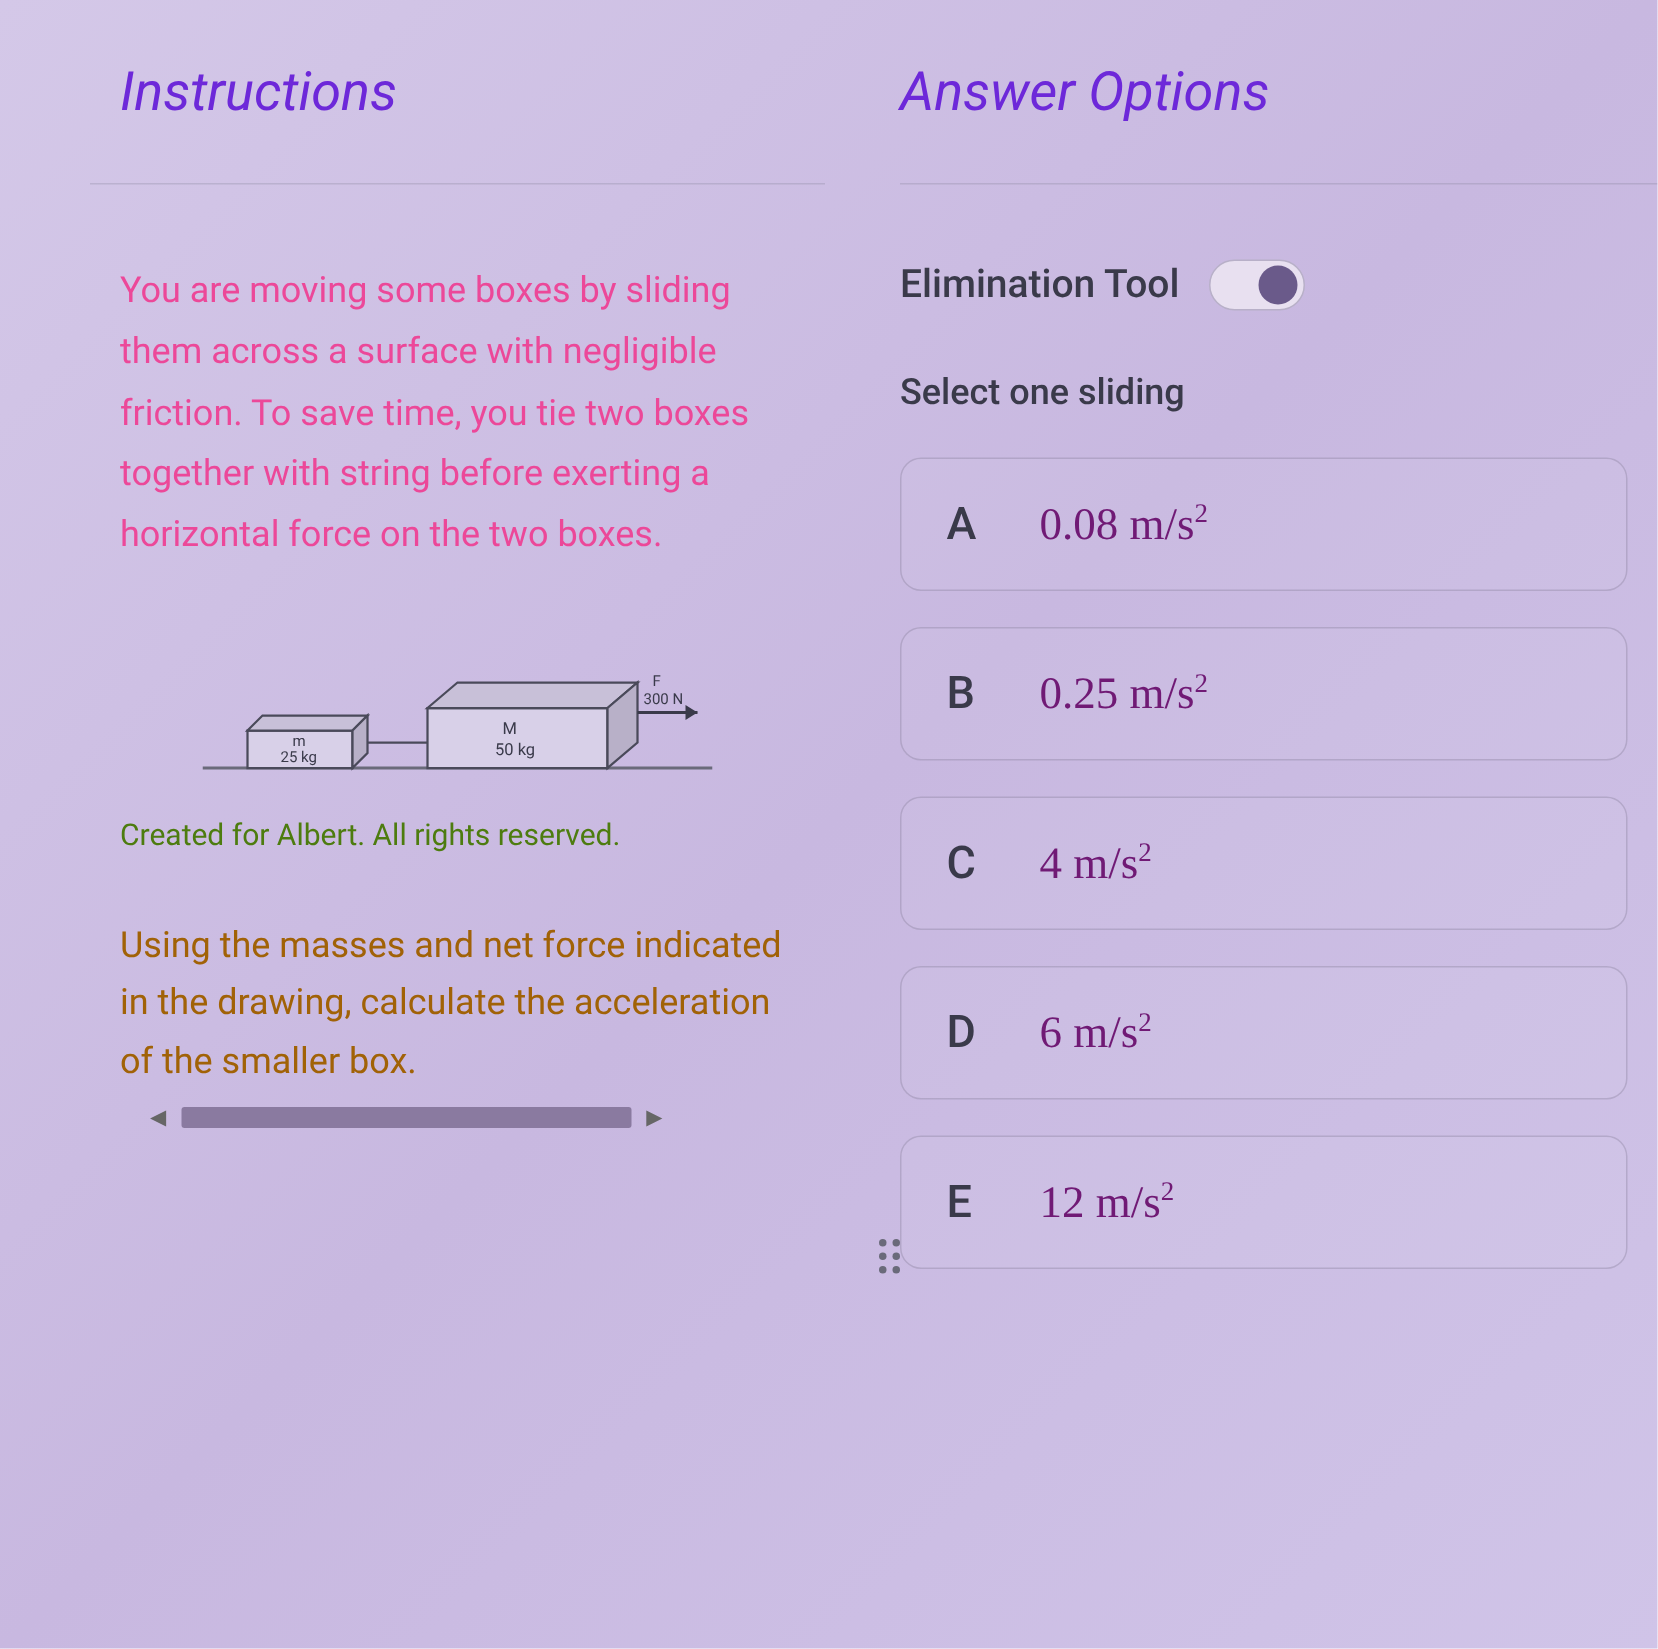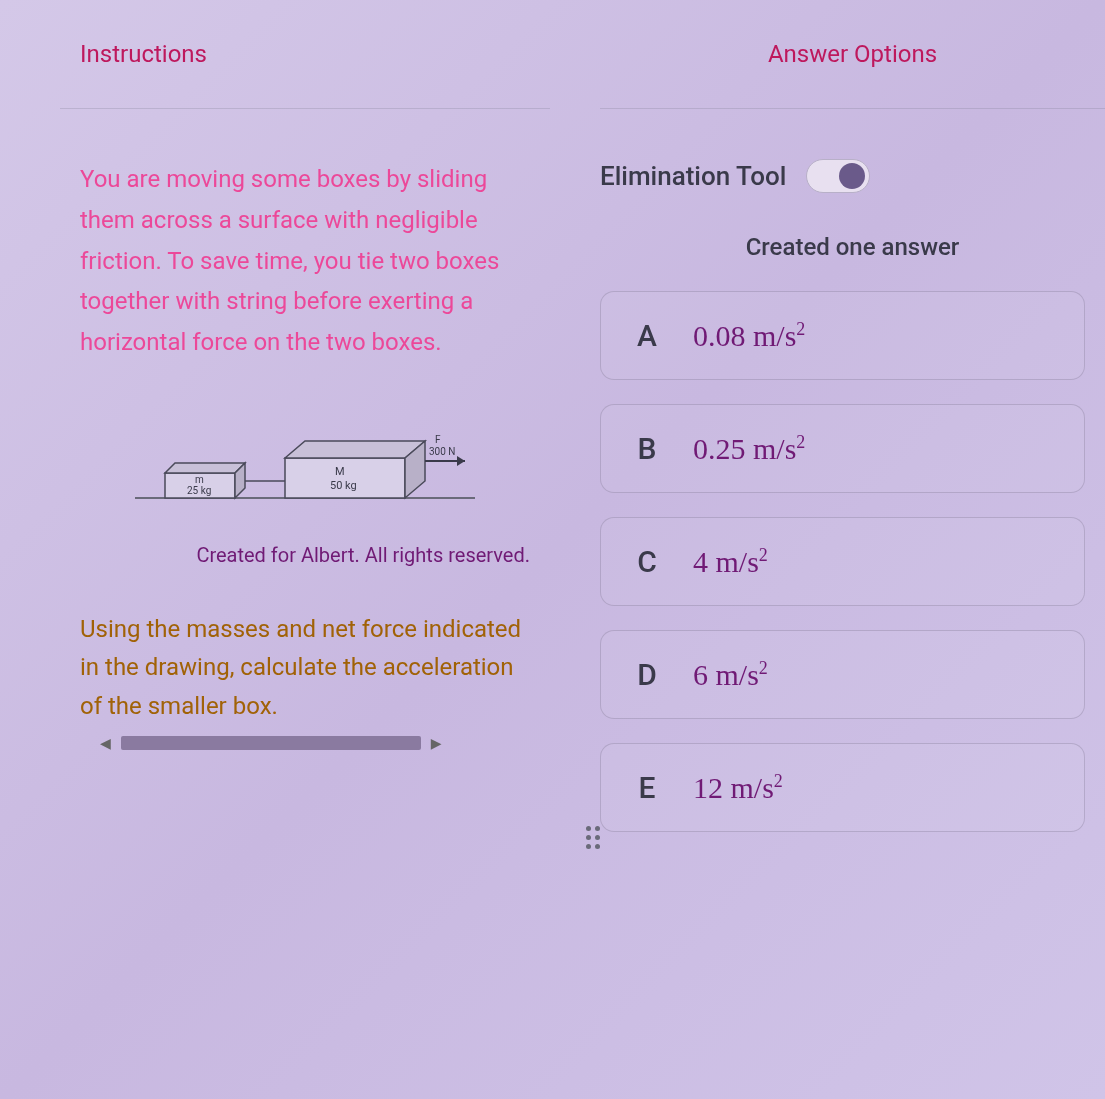--- a/index.html
+++ b/index.html
@@ -17,29 +17,29 @@
   height: 100%;
   padding: 20px 0 0 60px;
 }
 .left-col {
   flex: 0 0 520px;
   padding-right: 30px;
 }
 .right-col {
   flex: 1;
   padding-left: 20px;
-  text-align: center;
 }
 .col-header {
-  font-size: 24px;
+  font-size: 36px;
   font-weight: 400;
-  color: #be185d;
+  color: #6d28d9;
   padding: 20px 0 40px 20px;
   border-bottom: 1px solid rgba(120,120,140,0.25);
   margin-bottom: 20px;
+  font-style: italic;
 }
 .right-col .col-header {
   padding-left: 0;
 }
 .instructions-body {
   padding: 30px 20px 0 20px;
 }
 .problem-text {
   font-size: 24px;
   line-height: 1.7;
@@ -48,23 +48,23 @@
 }
 .diagram-wrap {
   text-align: center;
   margin: 30px 0 20px 0;
 }
 .diagram {
   display: inline-block;
 }
 .caption {
   font-size: 20px;
-  color: #701a75;
-  text-align: right;
-  margin-top: 23px;
+  color: #4d7c0f;
+  text-align: left;
+  margin-top: 10px;
   line-height: 1.5;
 }
 .question-text {
   font-size: 24px;
   line-height: 1.6;
   color: #a16207;
   margin-top: 40px;
 }
 .scrollbar-row {
   display: flex;
@@ -230,21 +230,21 @@
   <div class="right-col">
     <div class="col-header">Answer Options</div>
 
     <div class="elim-row">
       <div class="elim-label">Elimination Tool</div>
       <div class="toggle">
         <div class="toggle-knob"></div>
       </div>
     </div>
 
-    <div class="select-hint">Created one answer</div>
+    <div class="select-hint">Select one sliding</div>
 
     <div class="options" id="options-list">
         <div class="option">
           <div class="option-letter">A</div>
           <div class="option-value">0.08 m/s<sup>2</sup></div>
         </div>
         <div class="option">
           <div class="option-letter">B</div>
           <div class="option-value">0.25 m/s<sup>2</sup></div>
         </div>

